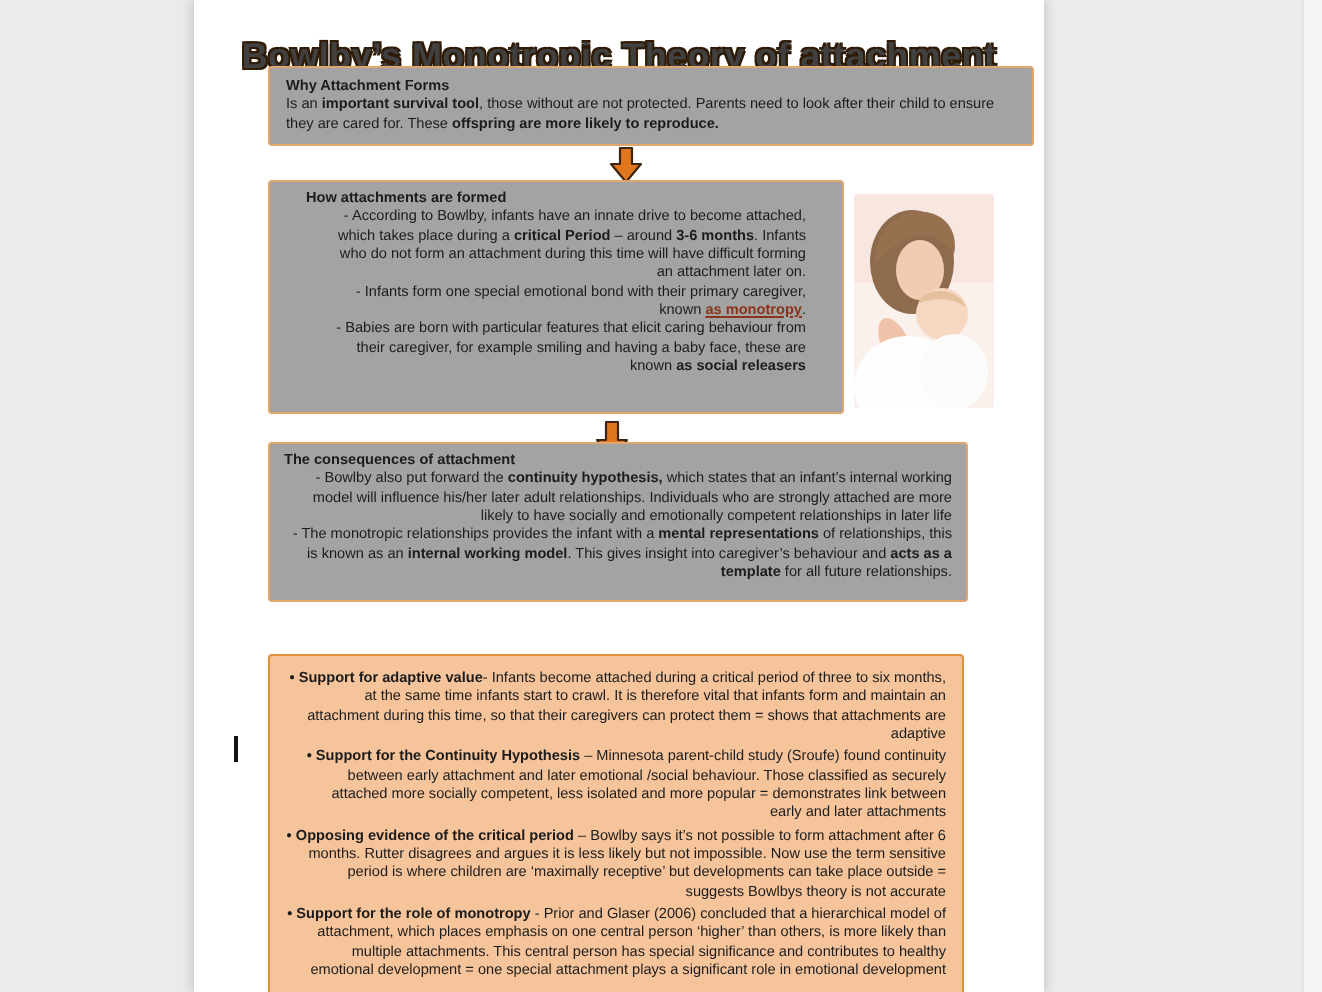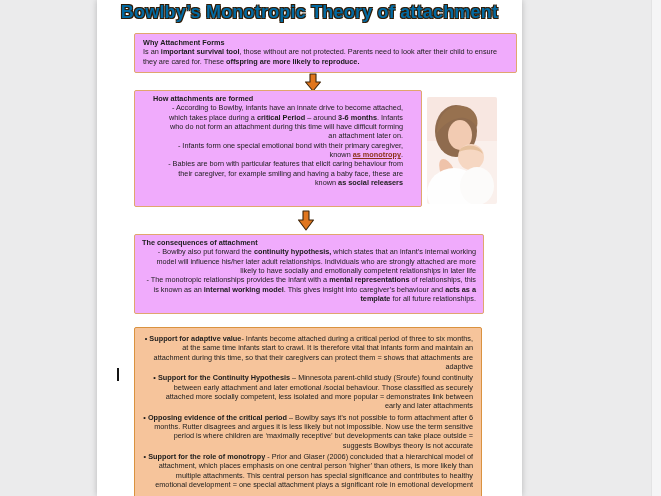--- a/index.html
+++ b/index.html
@@ -13,33 +13,33 @@
     position:absolute;left:97px;top:0;width:425px;height:496px;
     background:#ffffff;
     box-shadow:0 0 6px rgba(0,0,0,.22);
     overflow:hidden;
   }
   .edge-strip{
     position:absolute;right:0;top:0;width:9px;height:496px;
     background:#f5f5f6;border-left:1px solid #e3e3e4;
   }
   .title{
-    position:absolute;top:2px;left:0;right:0;margin:0;text-align:center;
-    font-size:18px;font-weight:bold;color:#0369a1;letter-spacing:.2px;
+    position:absolute;top:2px;left:0;right:0;margin:16px;text-align:center;
+    font-size:18px;font-weight:bold;color:#404040;letter-spacing:.2px;
     text-shadow:-1px -1px 0 #2f1b05, 1px -1px 0 #2f1b05, -1px 1px 0 #2f1b05, 1px 1px 0 #2f1b05;
   }
   .box{
-    position:absolute;background:#f0abfc;border:1px solid #e0a66e;border-radius:2px;
+    position:absolute;background:#a3a3a3;border:1px solid #e0a66e;border-radius:2px;
     color:#1c1c1c;font-size:7.3px;line-height:1.28;overflow:hidden;
     box-sizing:border-box;
   }
   .bh{font-weight:bold;}
   .box1{left:37px;top:33px;width:383px;height:40px;padding:4px 8px;}
   .box2{left:37px;top:90px;width:288px;height:117px;padding:3px 18px;}
-  .box3{left:37px;top:234px;width:350px;height:80px;padding:3px 7px;}
+  .box3{left:37px;top:221px;width:350px;height:80px;padding:3px 7px;}
   .box4{
     left:37px;top:327px;width:348px;height:210px;padding:5px 8px;
     background:#f6c49b;border-color:#da923f;
   }
   ul{margin:0;padding:0;list-style:none;text-align:right;}
   .box2 li,.box3 li{padding-left:6px;text-indent:-6px;margin-left:3px;}
   .box4 li{padding-left:8px;text-indent:-8px;margin:1px 0 2px 0;}
   .box4 li.gap{margin-top:6px;}
   .blt{font-weight:bold;}
   .s-b{font-weight:bold;}

